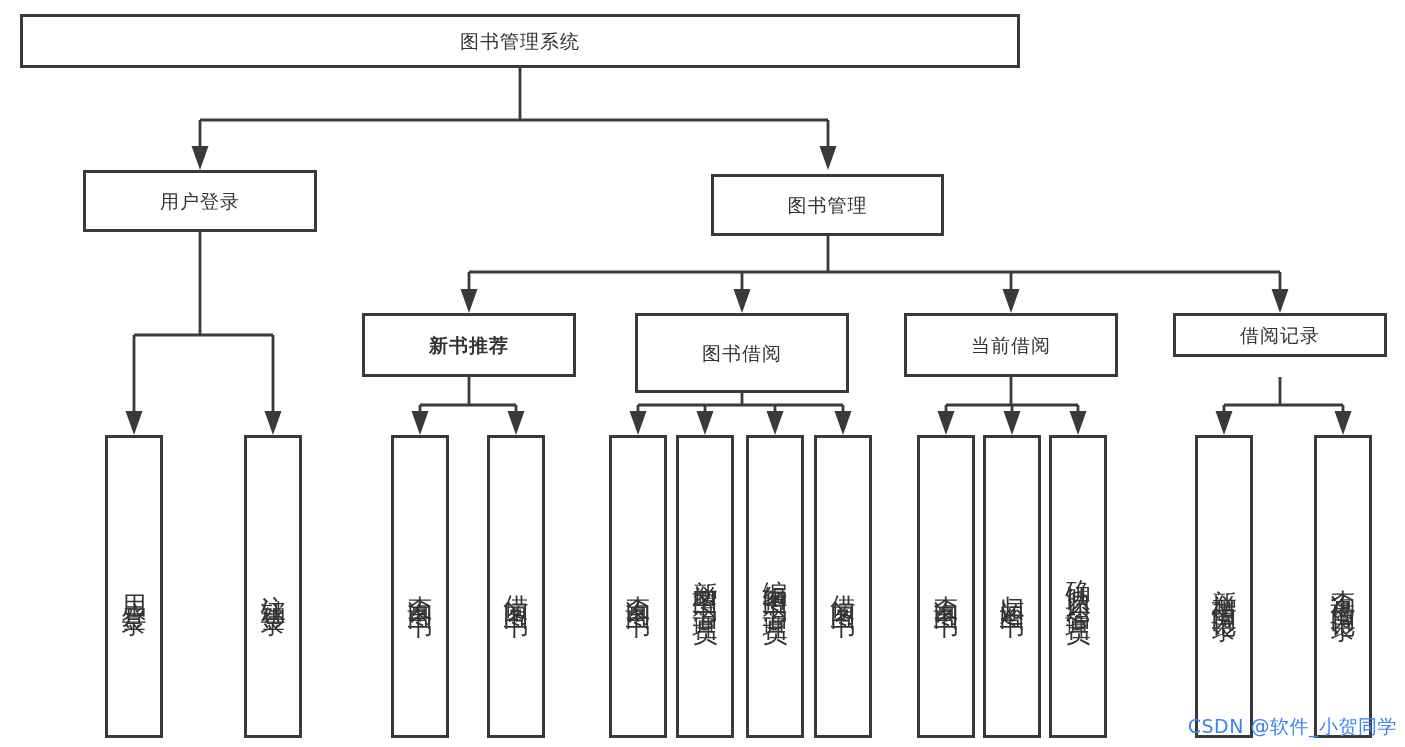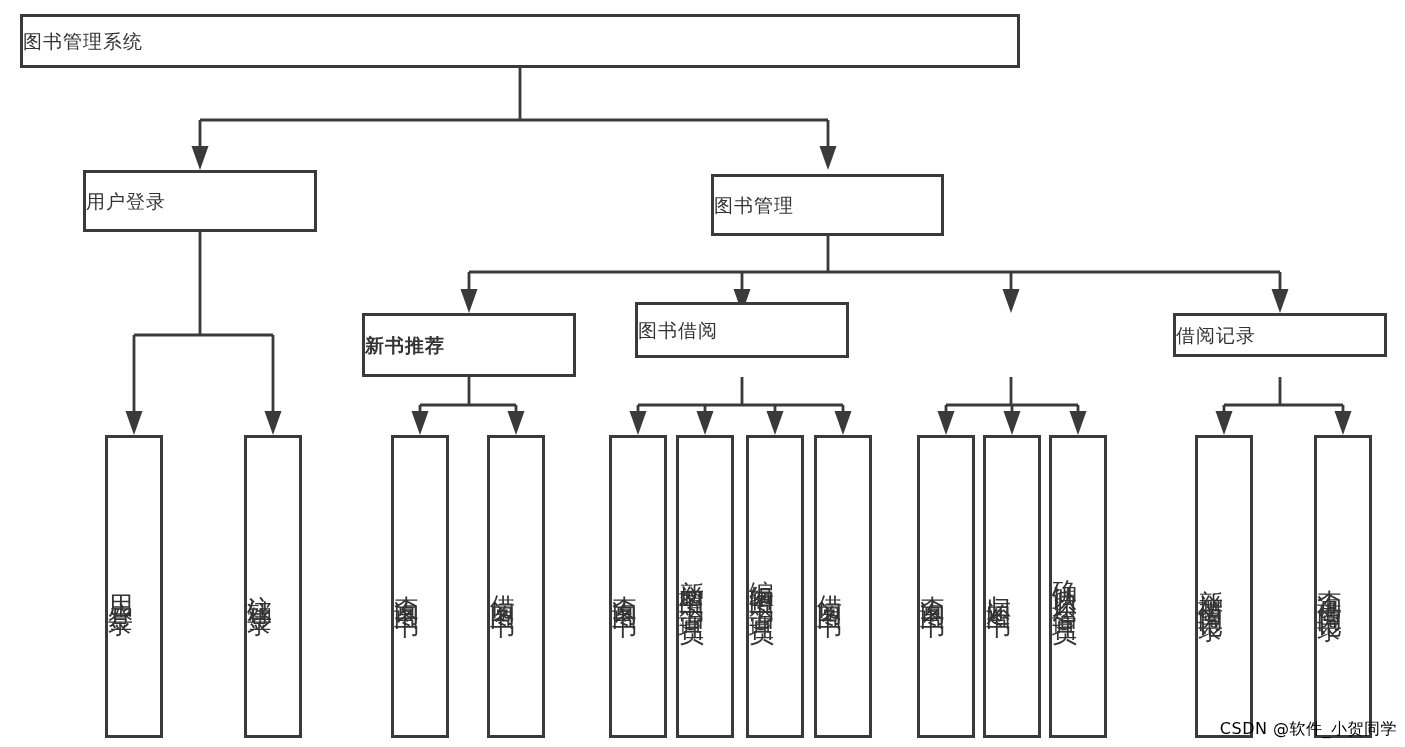--- a/index.html
+++ b/index.html
@@ -5,32 +5,32 @@
 <style>
   html,body { margin:0; padding:0; background:#ffffff; }
   .stage {
     position:relative; width:1405px; height:747px; background:#ffffff;
     overflow:hidden; font-family:"DejaVu Sans", sans-serif;
   }
   .wires { position:absolute; left:0; top:0; z-index:0; }
   .node {
     position:absolute; box-sizing:border-box; background:#ffffff;
     border:3px solid #3a3a3a; color:#333333; z-index:1;
-    display:flex; align-items:center; 
+    display:flex; align-items:center; justify-content:center;
     text-align:center;
   }
   .h-node { font-size:19px; letter-spacing:1px; line-height:1.2; }
   .v-node { z-index:1; }
   .v-node .vtext {
     writing-mode:vertical-rl; text-orientation:mixed;
     font-size:25px; letter-spacing:6px; line-height:1.0;
   }
   .watermark {
     position:absolute; right:8px; bottom:7px; z-index:2;
-    font-size:16px; letter-spacing:0.5px; color:#000000;
+    font-size:19px; letter-spacing:0.5px; color:#3b82f6;
   }
 </style>
 </head>
 <body>
 
 <div class="stage">
 
   <svg class="wires" width="1405" height="747" viewBox="0 0 1405 747">
     <path fill="none" stroke="#3a3a3a" stroke-width="2.8" d="M520 68 V120 M200 120 H828 M200 120 V150 M828 120 V150
          M828 232 V272 M469 272 H1280
@@ -68,22 +68,25 @@
   <div class="node h-node" style="left:83px;top:170px;width:234px;height:62px;">
     <span>用户登录</span>
   </div>
   <div class="node h-node" style="left:711px;top:174px;width:233px;height:62px;">
     <span>图书管理</span>
   </div>
 
   <div class="node h-node" style="left:362px;top:313px;width:214px;height:64px;font-weight:bold;">
     <span>新书推荐</span>
   </div>
-  <div class="node h-node" style="left:635px;top:302px;width:214px;height:56px;">
+  <div class="node h-node" style="left:635px;top:313px;width:214px;height:80px;">
     <span>图书借阅</span>
+  </div>
+  <div class="node h-node" style="left:904px;top:313px;width:214px;height:64px;">
+    <span>当前借阅</span>
   </div>
   <div class="node h-node" style="left:1173px;top:313px;width:214px;height:44px;">
     <span>借阅记录</span>
   </div>
 
   <div class="node v-node" style="left:105px;top:435px;width:58px;height:303px;">
     <span class="vtext">用户登录</span>
   </div>
   <div class="node v-node" style="left:244px;top:435px;width:58px;height:303px;">
     <span class="vtext">注销登录</span>

